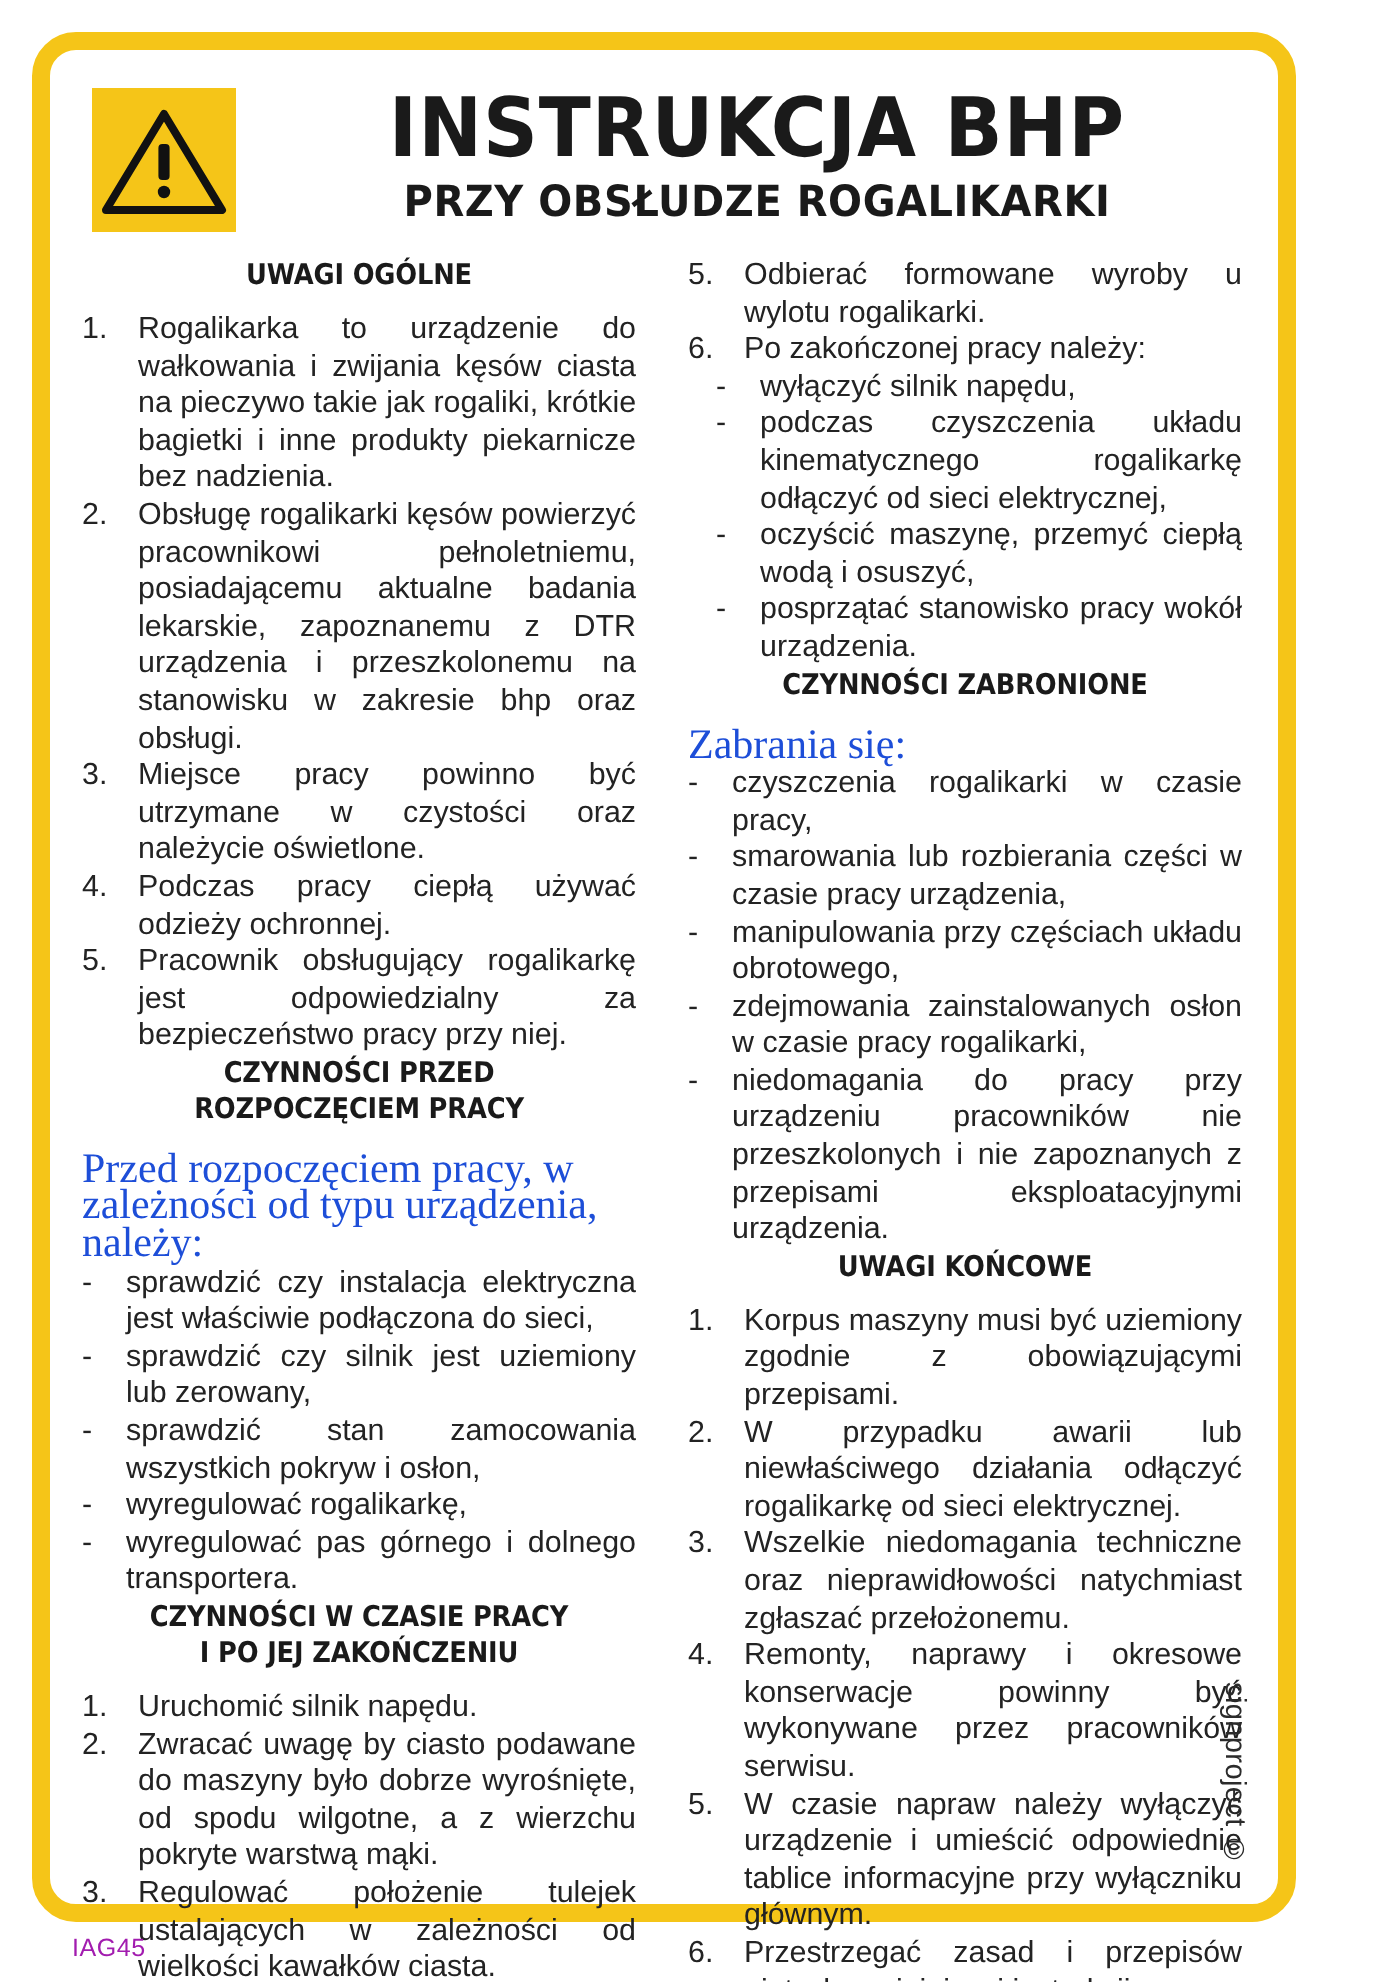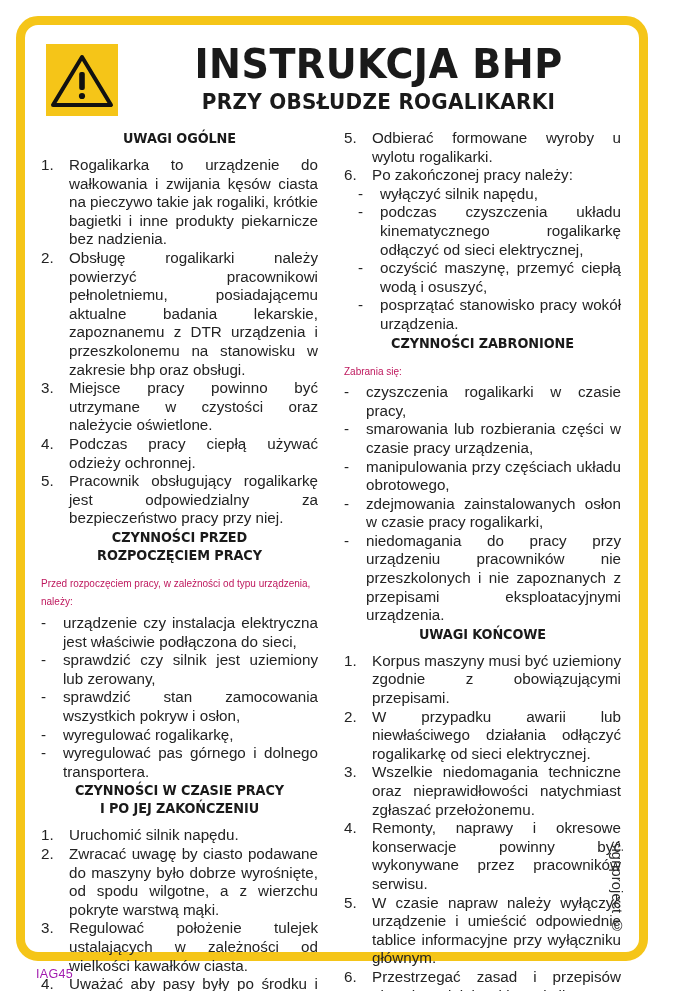--- a/index.html
+++ b/index.html
@@ -117,26 +117,27 @@
     letter-spacing: -0.1px;
     color: #1a1a1a;
     text-align: center;
     margin: 0;
     padding: 0;
     transform: scaleX(0.9);
   }
   .sec-gap-top-lg { margin-top: 22px; }
 
   .para {
-    font-size: 10px;
+    font-size: 21px;
     line-height: 18.6px;
-    color: #be185d;
+    color: #1d4ed8;
     margin: 11px 0 0 0;
     text-align: justify;
     text-justify: inter-word;
+    font-family: Liberation Serif, serif;
   }
   .para.nojust { text-align: left; }
 
   ol.num, ul.dash {
     list-style: none;
     margin: 9px 0 0 0;
     padding: 0;
   }
   ol.num.tight, ul.dash.tight { margin-top: 2px; }
 
@@ -219,30 +220,30 @@
       </div>
     </div>
 
     <div class="columns">
 
       <div class="col left">
 
         <h2 class="section-title">UWAGI OGÓLNE</h2>
         <ol class="num">
           <li class="item"><span class="marker">1.</span><span>Rogalikarka to urządzenie do wałkowania i zwijania kęsów ciasta na pieczywo takie jak rogaliki, krótkie bagietki i inne produkty piekarnicze bez nadzienia.</span></li>
-          <li class="item"><span class="marker">2.</span><span>Obsługę rogalikarki należy powierzyć pracownikowi pełnoletniemu, posiadającemu aktualne badania lekarskie, zapoznanemu z DTR urządzenia i przeszkolonemu na stanowisku w zakresie bhp oraz obsługi.</span></li>
+          <li class="item"><span class="marker">2.</span><span>Obsługę rogalikarki kęsów powierzyć pracownikowi pełnoletniemu, posiadającemu aktualne badania lekarskie, zapoznanemu z DTR urządzenia i przeszkolonemu na stanowisku w zakresie bhp oraz obsługi.</span></li>
           <li class="item"><span class="marker">3.</span><span>Miejsce pracy powinno być utrzymane w czystości oraz należycie oświetlone.</span></li>
           <li class="item"><span class="marker">4.</span><span>Podczas pracy ciepłą używać odzieży ochronnej.</span></li>
           <li class="item"><span class="marker">5.</span><span>Pracownik obsługujący rogalikarkę jest odpowiedzialny za bezpieczeństwo pracy przy niej.</span></li>
         </ol>
 
         <h2 class="section-title sec-gap-top-lg">CZYNNOŚCI PRZED ROZPOCZĘCIEM PRACY</h2>
         <p class="para nojust">Przed rozpoczęciem pracy, w zależności od typu urządzenia, należy:</p>
         <ul class="dash tight">
-          <li class="item dashed"><span class="marker">-</span><span>urządzenie czy instalacja elektryczna jest właściwie podłączona do sieci,</span></li>
+          <li class="item dashed"><span class="marker">-</span><span>sprawdzić czy instalacja elektryczna jest właściwie podłączona do sieci,</span></li>
           <li class="item dashed"><span class="marker">-</span><span>sprawdzić czy silnik jest uziemiony lub zerowany,</span></li>
           <li class="item dashed"><span class="marker">-</span><span>sprawdzić stan zamocowania wszystkich pokryw i osłon,</span></li>
           <li class="item dashed"><span class="marker">-</span><span>wyregulować rogalikarkę,</span></li>
           <li class="item dashed"><span class="marker">-</span><span>wyregulować pas górnego i dolnego transportera.</span></li>
         </ul>
 
         <h2 class="section-title sec-gap-top-lg">CZYNNOŚCI W CZASIE PRACY</h2>
         <h2 class="section-title">I PO JEJ ZAKOŃCZENIU</h2>
         <ol class="num">
           <li class="item"><span class="marker">1.</span><span>Uruchomić silnik napędu.</span></li>

